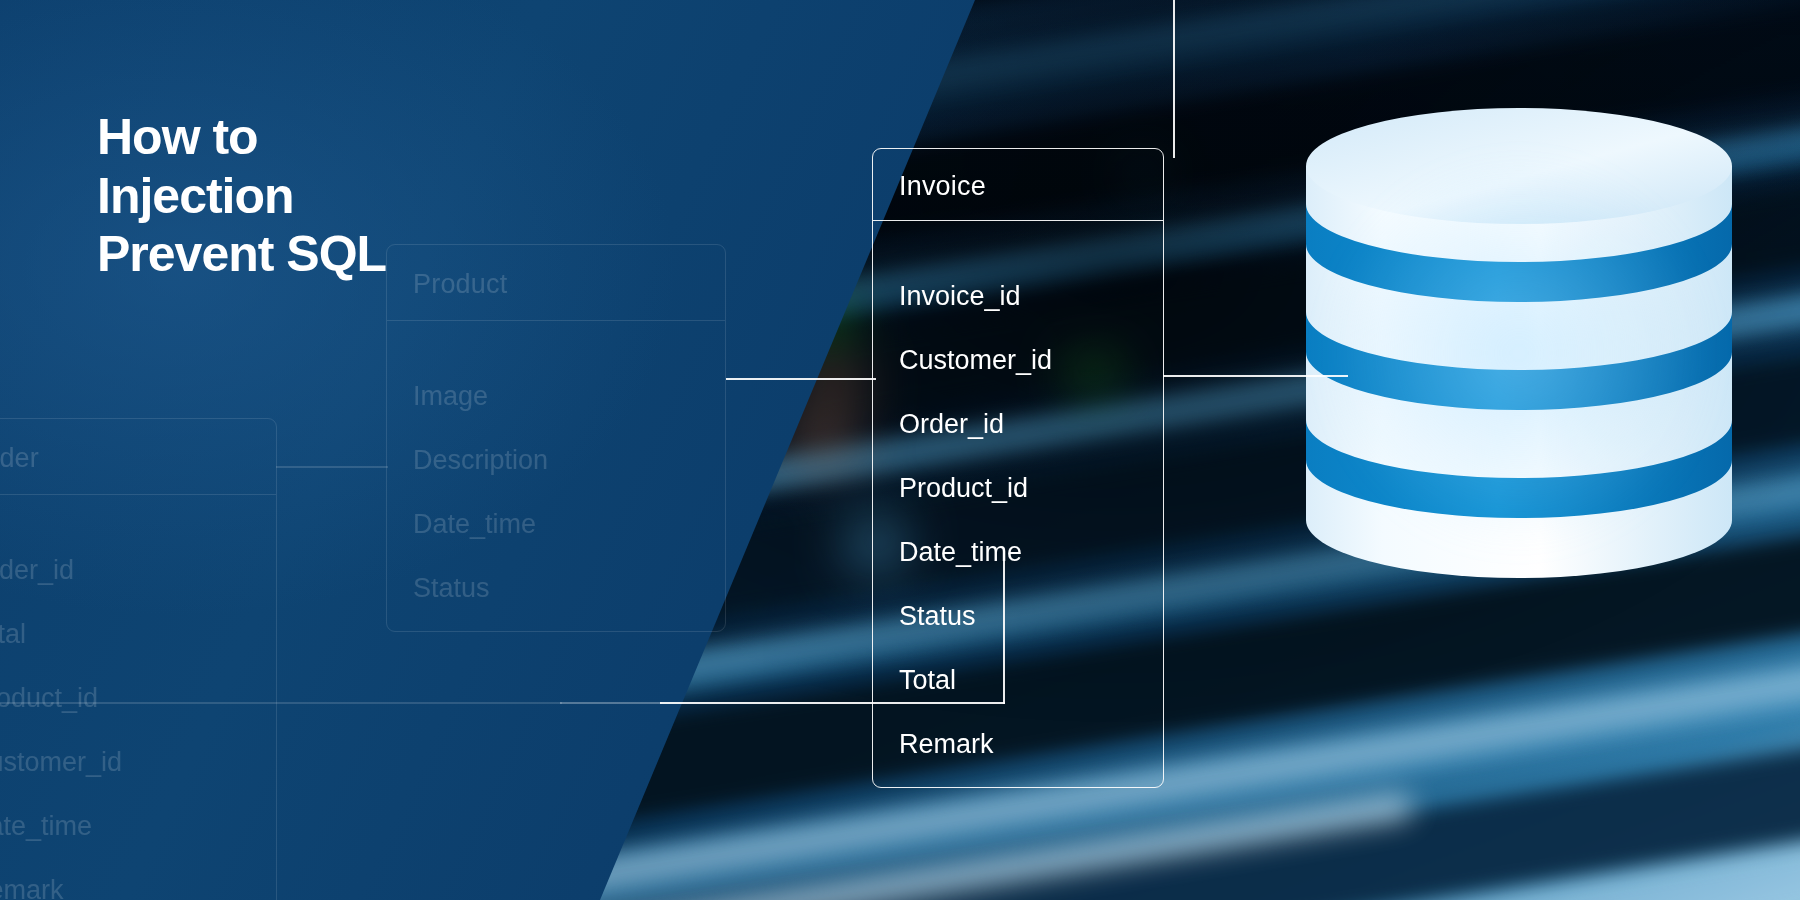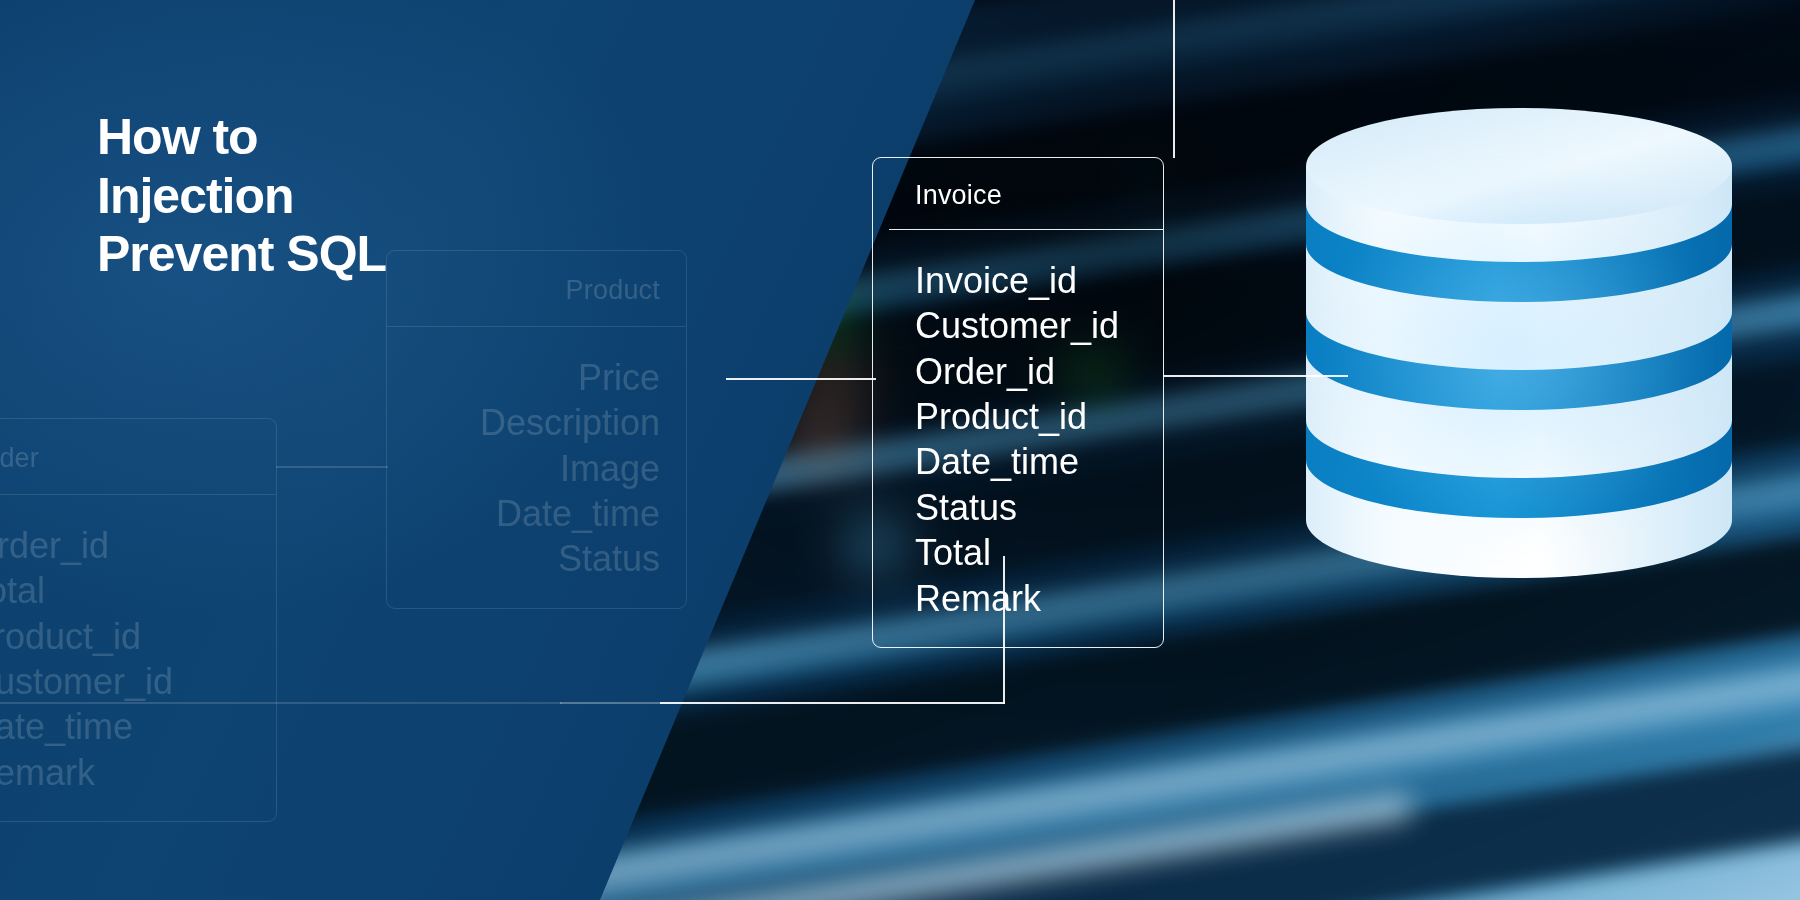--- a/index.html
+++ b/index.html
@@ -53,32 +53,32 @@
   }
 
   
   .ertable{position:absolute;border:1.6px solid rgba(255,255,255,.92);border-radius:9px;}
   .ertable .hdr{
     padding:24px 26px 20px 26px;
     border-bottom:1.6px solid rgba(255,255,255,.92);
   }
   .ertable .hdr .tname{font-size:27px;color:#ffffff;letter-spacing:.2px;white-space:nowrap;}
   .ertable .fields{padding:28px 26px 26px 26px;}
-  .ertable .fields .f{font-size:36px;line-height:1.26;color:#ffffff;white-space:nowrap;}
+  .ertable .fields .f{font-size:27px;line-height:1.26;color:#ffffff;white-space:nowrap;margin-top:30px;}
 
   
   .ghost{border-color:rgba(255,255,255,.115);}
   .ghost .hdr{border-bottom-color:rgba(255,255,255,.115);}
   .ghost .hdr .tname{color:rgba(255,255,255,.16);}
   .ghost .fields .f{color:rgba(255,255,255,.155);}
 
   
-  #tbl-invoice{left:872px;top:157px;width:292px;z-index:8;padding-left:16px;}
+  #tbl-invoice{left:872px;top:148px;width:292px;z-index:8;}
   #tbl-invoice .hdr{padding:22px 26px 18px 26px;}
-  #tbl-product{left:386px;top:250px;width:301px;z-index:4;text-align:right;}
+  #tbl-product{left:386px;top:244px;width:340px;z-index:4;}
   #tbl-order{left:-58px;top:418px;width:335px;z-index:4;}
 
   
   .ln{position:absolute;background:rgba(255,255,255,.92);z-index:7;}
   .ln.dim{background:rgba(255,255,255,.14);}
   .ln.dim2{background:rgba(255,255,255,.30);}
 
   
   .db{position:absolute;left:1284px;top:108px;width:470px;height:470px;z-index:6;}
   .db svg{display:block;width:100%;height:100%;overflow:visible;}
@@ -160,23 +160,22 @@
       <div class="f">Date_time</div>
       <div class="f">Remark</div>
     </div>
   </div>
 
   <div class="ertable ghost" id="tbl-product">
     <div class="hdr">
       <div class="tname">Product</div>
     </div>
     <div class="fields">
-      <div class="f">Price</div>
+      <div class="f">Image</div>
       <div class="f">Description</div>
-      <div class="f">Image</div>
       <div class="f">Date_time</div>
       <div class="f">Status</div>
     </div>
   </div>
 
   <div class="headline">
     <div>How to</div>
     <div>Injection</div>
     <div>Prevent SQL</div>
   </div>

